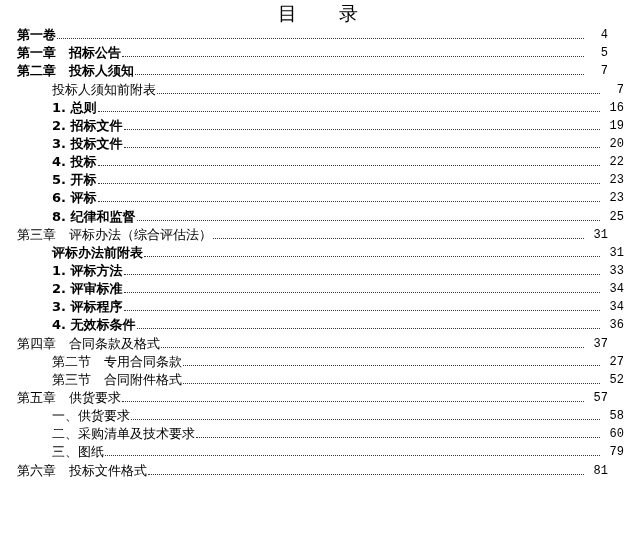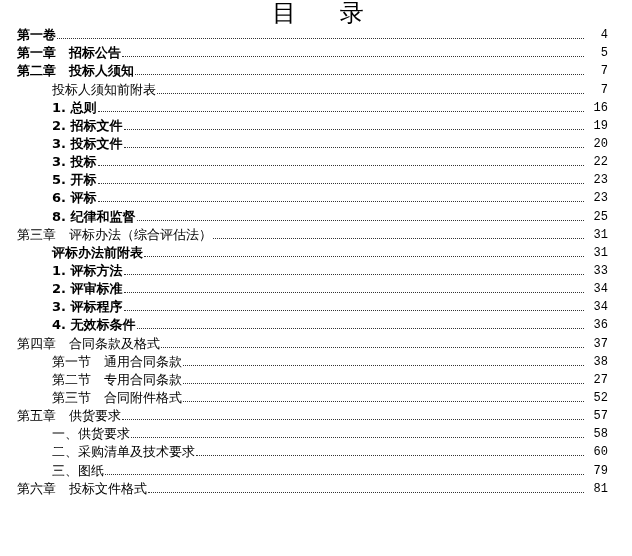--- a/index.html
+++ b/index.html
@@ -4,37 +4,37 @@
   <style>
     html, body { margin: 0; padding: 0; background: #ffffff; }
     body {
       width: 632px; height: 556px; overflow: hidden; position: relative;
       font-family: "DejaVu Sans", "Liberation Sans", sans-serif;
       color: #000;
     }
     .title {
       position: absolute; top: 1px; left: 0; width: 632px;
       text-align: center; font-family: "DejaVu Serif", "Liberation Serif", serif;
-      font-size: 24px; line-height: 24px; letter-spacing: 18px; padding-left: 22px; box-sizing: border-box;
+      font-size: 19px; line-height: 24px; letter-spacing: 18px; padding-left: 22px; box-sizing: border-box;
     }
     .toc { position: absolute; top: 25px; left: 0; width: 632px; }
     .row {
       position: relative; height: 18.15px; display: flex; align-items: flex-end;
       font-size: 13px; line-height: 16px;
     }
     .row .label { white-space: pre; flex: 0 0 auto; }
     .row .leader {
       flex: 1 1 auto; border-bottom: 1px dotted #333; margin: 0 2px 4px 1px; height: 1px;
     }
     .row .page {
       flex: 0 0 auto; font-family: "Liberation Mono", "DejaVu Sans Mono", monospace;
       font-size: 12px; width: 22px; text-align: right;
     }
     .lvl1 { padding-left: 17px; padding-right: 24px; }
-    .lvl2 { padding-left: 52px; padding-right: 24px; }
+    .lvl2 { padding-left: 52px; padding-right: 8px; }
     .bold .label { font-weight: bold; }
     .normal .label { font-weight: normal; }
   </style>
 </head>
 <body>
 
 <div class="title">目 录</div>
 
 <div class="toc" id="toc">
     <div class="row lvl1 bold">
@@ -66,21 +66,21 @@
       <span class="label">2. 招标文件</span>
       <span class="leader"></span>
       <span class="page">19</span>
     </div>
     <div class="row lvl2 bold">
       <span class="label">3. 投标文件</span>
       <span class="leader"></span>
       <span class="page">20</span>
     </div>
     <div class="row lvl2 bold">
-      <span class="label">3. 投标</span>
+      <span class="label">4. 投标</span>
       <span class="leader"></span>
       <span class="page">22</span>
     </div>
     <div class="row lvl2 bold">
       <span class="label">5. 开标</span>
       <span class="leader"></span>
       <span class="page">23</span>
     </div>
     <div class="row lvl2 bold">
       <span class="label">6. 评标</span>
@@ -121,25 +121,20 @@
       <span class="label">4. 无效标条件</span>
       <span class="leader"></span>
       <span class="page">36</span>
     </div>
     <div class="row lvl1 normal">
       <span class="label">第四章　合同条款及格式</span>
       <span class="leader"></span>
       <span class="page">37</span>
     </div>
     <div class="row lvl2 normal">
-      <span class="label">第一节　通用合同条款</span>
-      <span class="leader"></span>
-      <span class="page">38</span>
-    </div>
-    <div class="row lvl2 normal">
       <span class="label">第二节　专用合同条款</span>
       <span class="leader"></span>
       <span class="page">27</span>
     </div>
     <div class="row lvl2 normal">
       <span class="label">第三节　合同附件格式</span>
       <span class="leader"></span>
       <span class="page">52</span>
     </div>
     <div class="row lvl1 normal">

